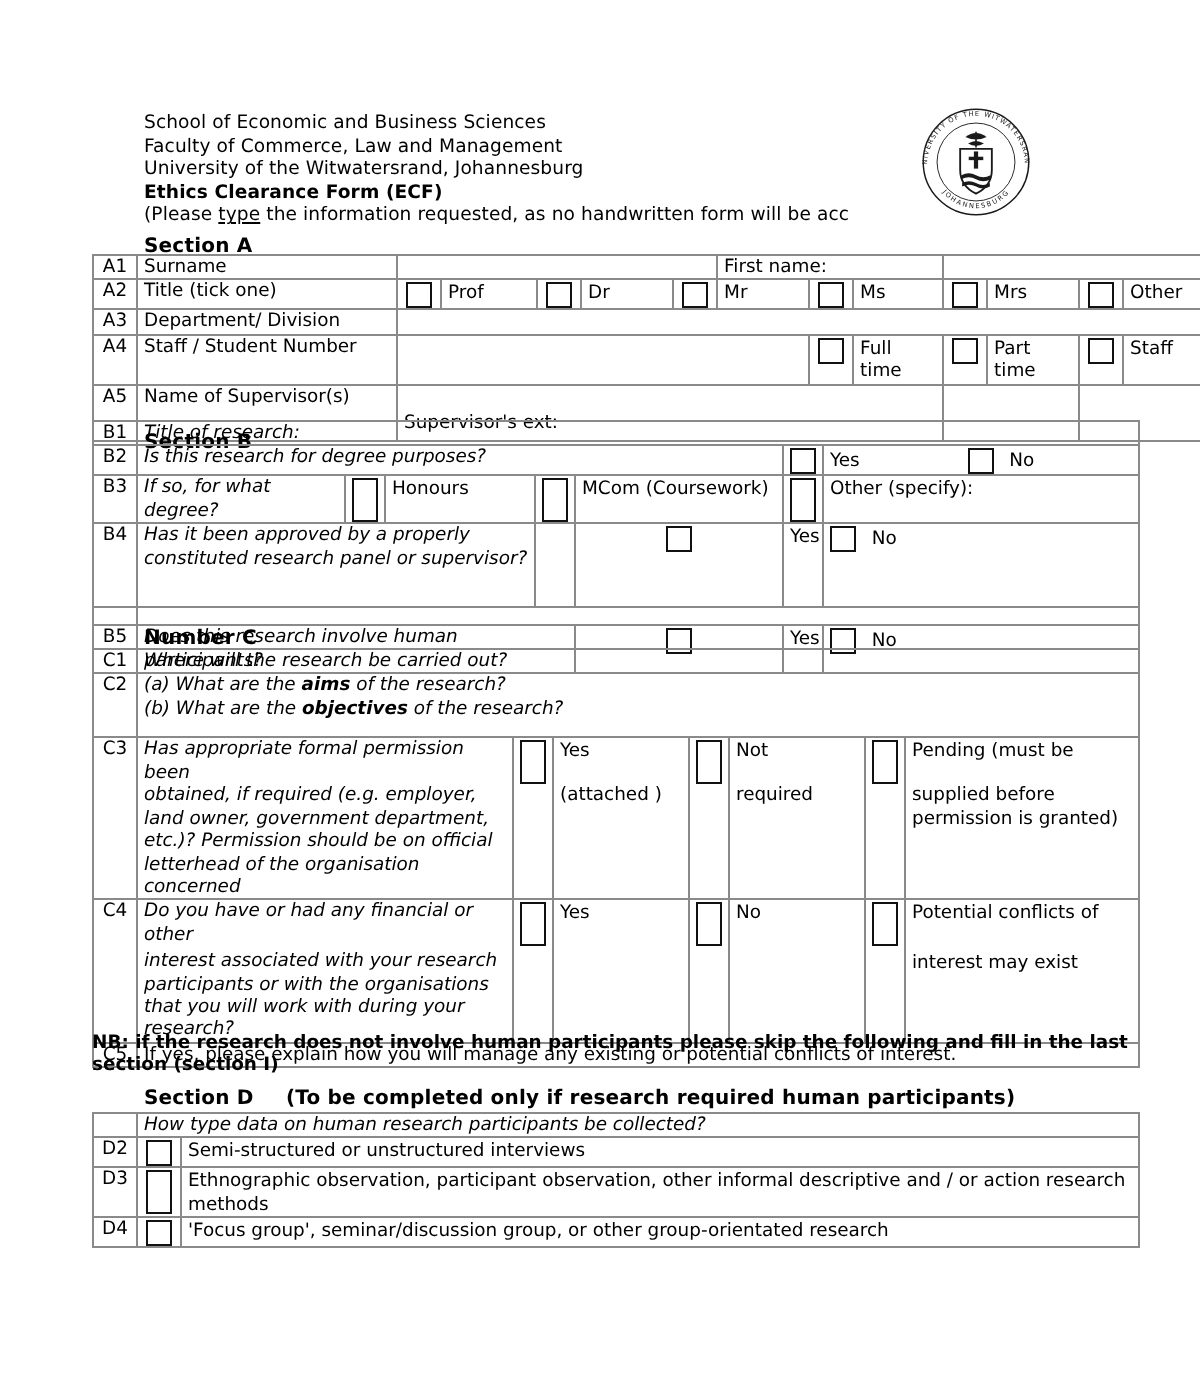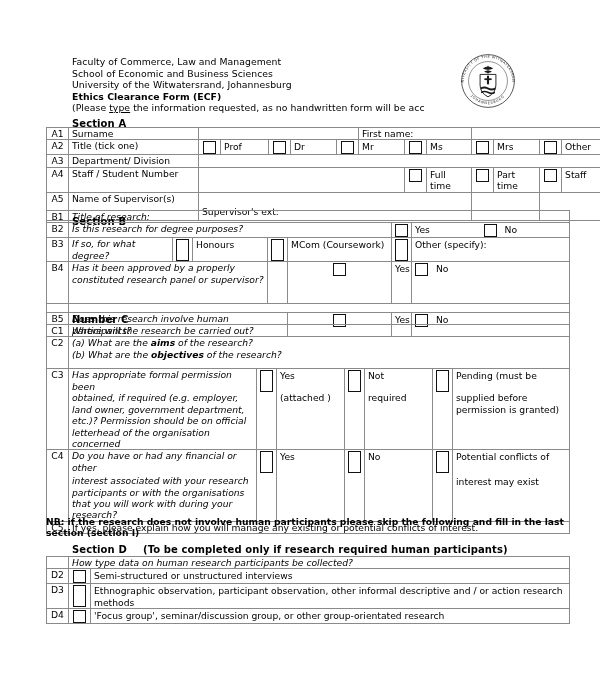--- a/index.html
+++ b/index.html
@@ -106,22 +106,22 @@
     font-weight: bold;
     width: 530px;
   }
 </style>
 </head>
 <body>
 
 <div class="page">
 
   <div class="header">
+    <div class="header-line">School of Economic and Business Sciences</div>
     <div class="header-line">Faculty of Commerce, Law and Management</div>
-    <div class="header-line">School of Economic and Business Sciences</div>
     <div class="header-line">University of the Witwatersrand, Johannesburg</div>
     <div class="header-line bold">Ethics Clearance Form (ECF)</div>
     <div class="header-line"><span>(Please </span><u>type</u><span> the information requested, as no handwritten form will be acc</span></div>
   </div>
 
   <div class="crest">
     <svg viewBox="0 0 100 100" width="72" height="66" xmlns="http://www.w3.org/2000/svg">
       <defs>
         <path id="arcTop" d="M 13,52 A 37,37 0 0 1 87,52" fill="none"></path>
         <path id="arcBot" d="M 17,52 A 33,33 0 0 0 83,52" fill="none"></path>

